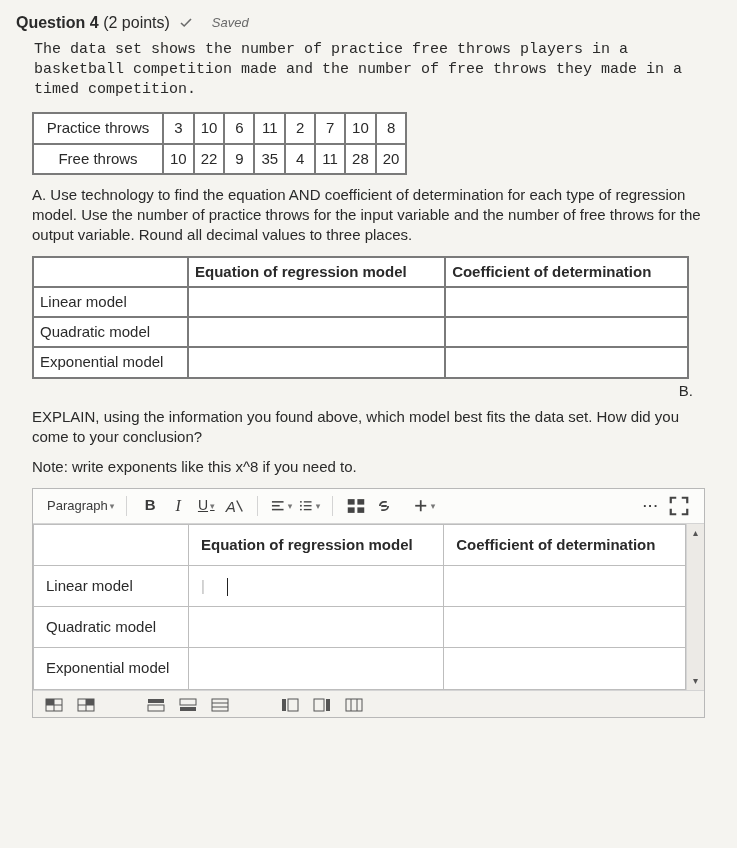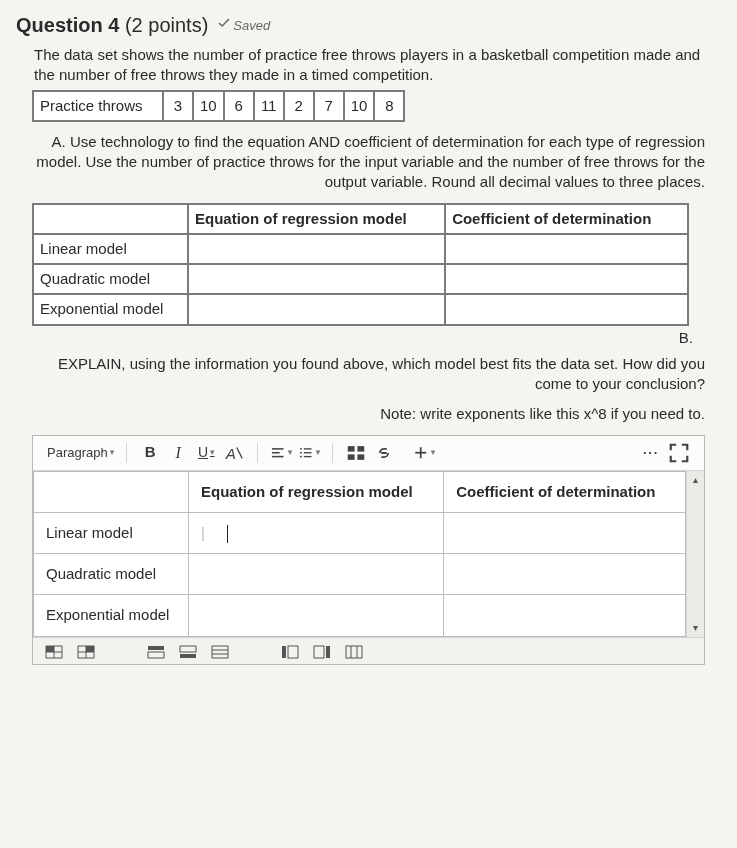--- a/index.html
+++ b/index.html
@@ -7,39 +7,39 @@
     margin: 0;
     padding: 12px 16px;
     font-family: Arial, Helvetica, sans-serif;
     background: #f5f4f0;
     color: #2a2a2a;
     width: 737px;
     font-size: 15px;
     line-height: 1.35;
   }
   .q-header { display: flex; align-items: center; gap: 10px; margin-bottom: 6px; }
-  .q-title { font-size: 20px; }
+  .q-title { font-size: 16px; }
   .q-title b { font-weight: 700; }
-  .saved { color: #6a6a6a; font-style: italic; font-size: 13px; display: inline-flex; align-items: flex-start; gap: 3px; }
+  .saved { color: #6a6a6a; font-style: italic; font-size: 13px; display: inline-flex; align-items: center; gap: 20px; }
   .saved svg { width: 12px; height: 12px; }
-  .body-text { margin: 4px 0 4px 18px; }
+  .body-text { margin: 4px 0 12px 18px; font-family: Liberation Mono, monospace; }
   table.data, table.blank, table.editor-table {
     border-collapse: collapse;
     background: #fff;
   }
   table.data { margin: 0 0 10px 16px; }
   table.data td, table.data th {
     border: 2px solid #7a7a7a;
     padding: 4px 6px;
     text-align: center;
     font-size: 15px;
     min-width: 30px;
   }
-  table.data td.label { text-align: left; font-weight: 400; min-width: 130px; }
-  .sect { margin: 6px 16px 10px 16px; text-align: right; }
+  table.data td.label { text-align: center; font-weight: 400; min-width: 130px; }
+  .sect { margin: 6px 16px 10px 16px; }
   table.blank { margin: 4px 0 2px 16px; width: calc(100% - 48px); }
   table.blank th, table.blank td {
     border: 2px solid #7a7a7a;
     padding: 4px 6px;
     text-align: left;
     font-size: 15px;
   }
   table.blank th.corner { border-top: 2px solid #7a7a7a; }
   table.blank td.row-label { width: 155px; }
   .right-b { text-align: right; margin-right: 28px; margin-top: 2px; font-size: 15px; }
@@ -127,20 +127,31 @@
       <tr>
     <td class="label">Practice throws</td>
     <td>3</td>
     <td>10</td>
     <td>6</td>
     <td>11</td>
     <td>2</td>
     <td>7</td>
     <td>10</td>
     <td>8</td>
+  </tr>
+  <tr>
+    <td class="label">Free throws</td>
+    <td>10</td>
+    <td>22</td>
+    <td>9</td>
+    <td>35</td>
+    <td>4</td>
+    <td>11</td>
+    <td>28</td>
+    <td>20</td>
   </tr>
 </tbody>
   </table>
 
 <div class="sect">A. Use technology to find the equation AND coefficient of determination for each type of regression model. Use the number of practice throws for the input variable and the number of free throws for the output variable. Round all decimal values to three places.</div>
 
 <table class="blank">
   <tbody>
       <tr>
     <th class="corner"></th>

